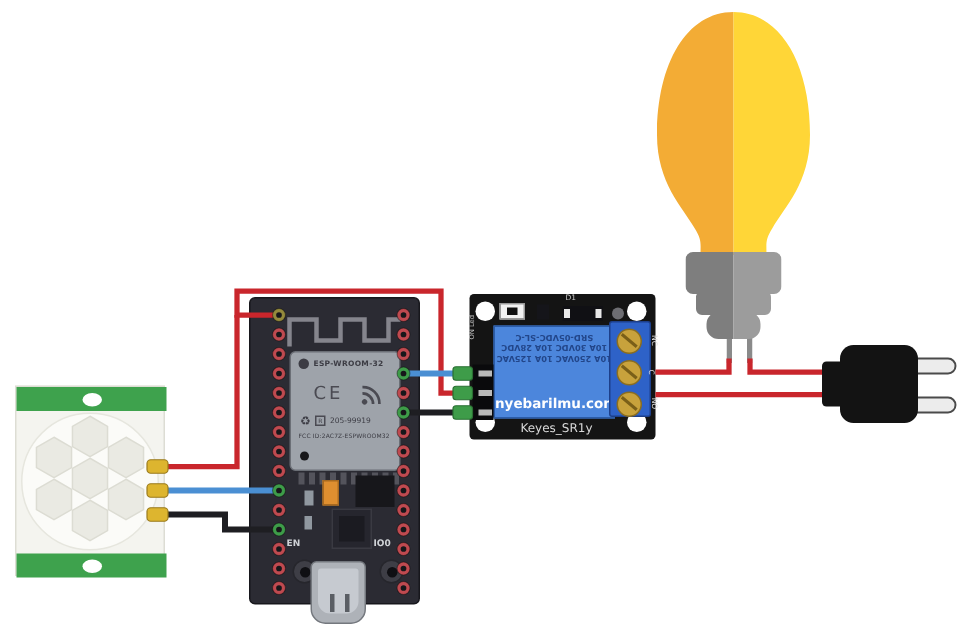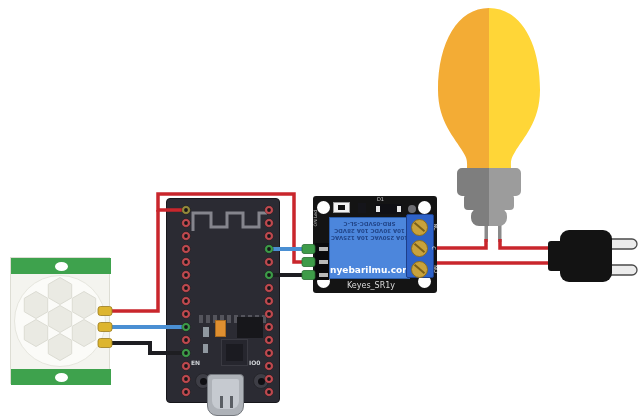--- a/index.html
+++ b/index.html
@@ -95,20 +95,41 @@
         <polygon points="73,47.5 84.7,54.25 84.7,67.75 73,74.5 61.3,67.75 61.3,54.25"></polygon>
       </g>
     </svg>
   </div>
 
   <div class="abs esp">
     <svg class="abs" style="left:20px;top:4px" width="84" height="32">
       <path d="M6,28 L6,10 L24,10 L24,24 L40,24 L40,10 L56,10 L56,24 L72,24 L72,10 L80,10" fill="none" stroke="#85858D" stroke-width="3"></path>
     </svg>
 
+    <div class="abs module">
+      <div class="abs mrow1">
+        <span class="mlogo"></span>
+        <span class="mname">ESP-WROOM-32</span>
+      </div>
+      <div class="abs ce">CE</div>
+      <svg class="abs" style="left:42px;top:17px" width="24" height="22">
+        <g transform="rotate(45,12,11)" fill="none" stroke="#4A4A52" stroke-width="1.8">
+          <path d="M4,12 a11,11 0 0 1 16,0"></path>
+          <path d="M7,15 a7,7 0 0 1 10,0"></path>
+          <circle cx="12" cy="18" r="1.8" fill="#4A4A52" stroke="none"></circle>
+        </g>
+      </svg>
+      <div class="abs mcert">
+        <span style="font-size:8px">♻</span>
+        <span class="rbox">R</span>
+        <span>205-99919</span>
+      </div>
+      <div class="abs fcc">FCC ID:2AC7Z-ESPWROOM32</div>
+      <div class="abs mdot"></div>
+    </div>
 
     <div class="abs padrow" id="pads">
         <div class="pad"></div>
         <div class="pad"></div>
         <div class="pad"></div>
         <div class="pad"></div>
         <div class="pad"></div>
         <div class="pad"></div>
         <div class="pad"></div>
         <div class="pad"></div>

